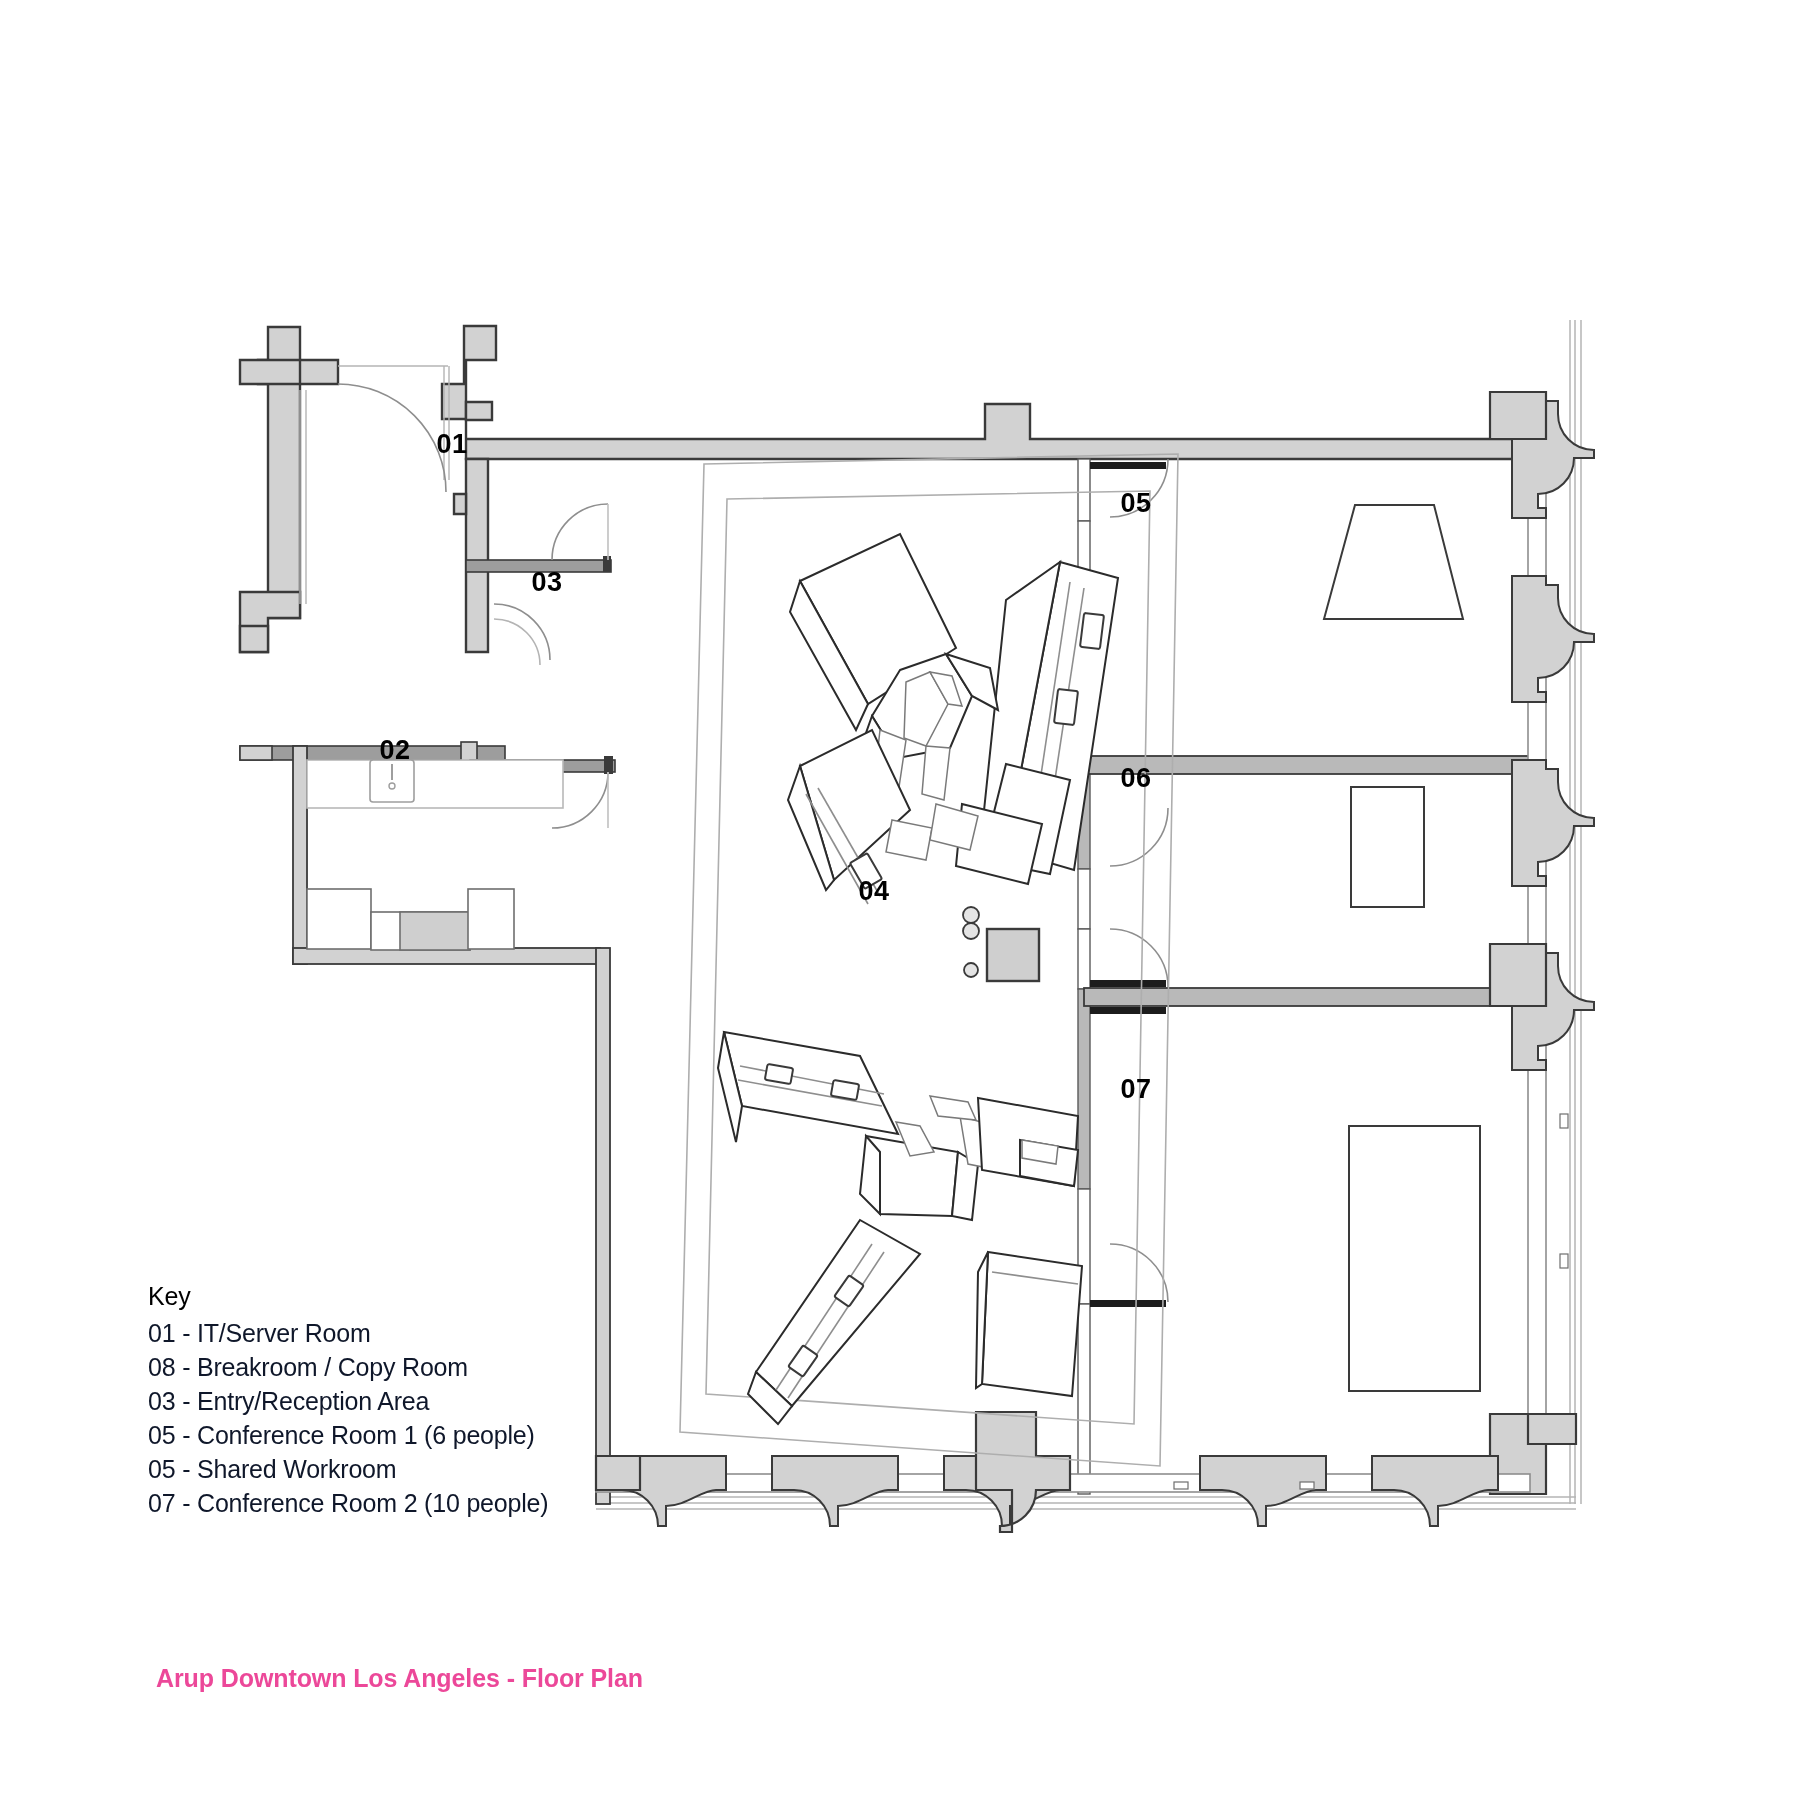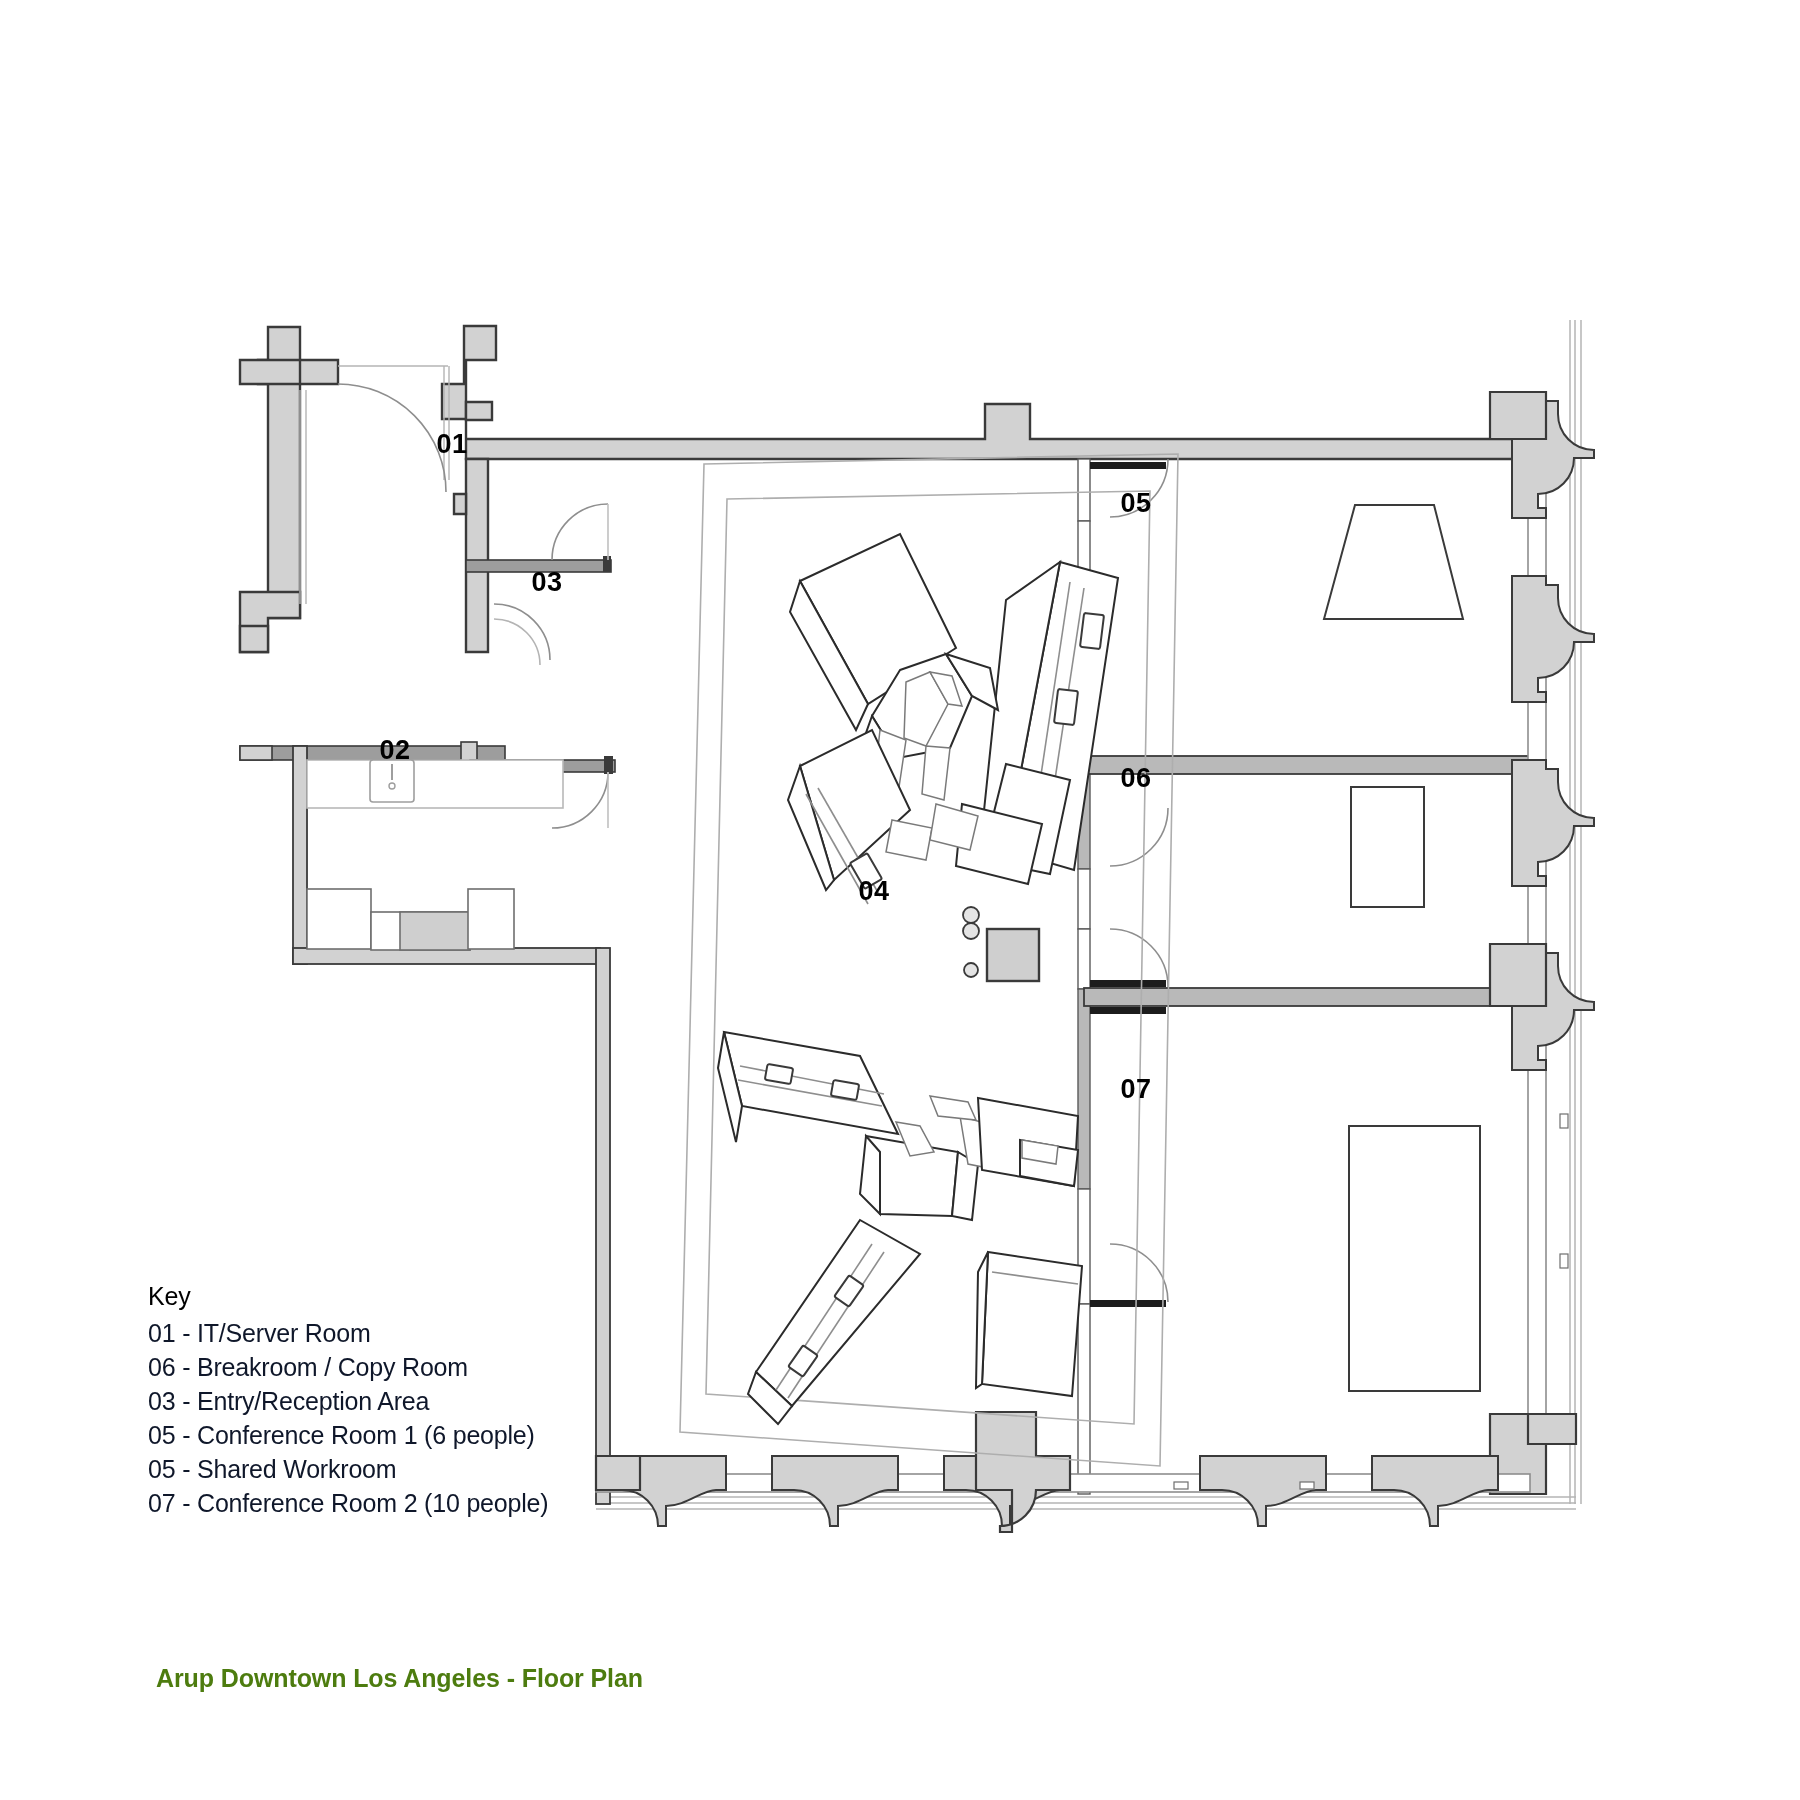--- a/index.html
+++ b/index.html
@@ -56,21 +56,21 @@
     line-height: 1.36;
     white-space: nowrap;
     letter-spacing: -0.2px;
   }
   #sheet-title {
     position: absolute;
     left: 156px;
     top: 1660px;
     font-size: 25px;
     font-weight: bold;
-    color: #4d7c0f;
+    color: #ec4899;
     letter-spacing: -0.1px;
     white-space: nowrap;
   }
 </style>
 </head>
 <body>
 
 <div id="sheet">
 
   <svg id="plan-svg" viewBox="0 0 1800 1800">
@@ -383,21 +383,21 @@
       <text class="room-number" x="1136" y="508" text-anchor="middle">05</text>
       <text class="room-number" x="1136" y="783" text-anchor="middle">06</text>
       <text class="room-number" x="1136" y="1094" text-anchor="middle">07</text>
     </g>
 
   </svg>
 
   <div id="key-block">
     <div id="key-title">Key</div>
     <div class="key-item">01 - IT/Server Room</div>
-    <div class="key-item">06 - Breakroom / Copy Room</div>
+    <div class="key-item">08 - Breakroom / Copy Room</div>
     <div class="key-item">03 - Entry/Reception Area</div>
     <div class="key-item">05 - Conference Room 1 (6 people)</div>
     <div class="key-item">05 - Shared Workroom</div>
     <div class="key-item">07 - Conference Room 2 (10 people)</div>
   </div>
 
   <div id="sheet-title">Arup Downtown Los Angeles - Floor Plan</div>
 
 </div>
 

